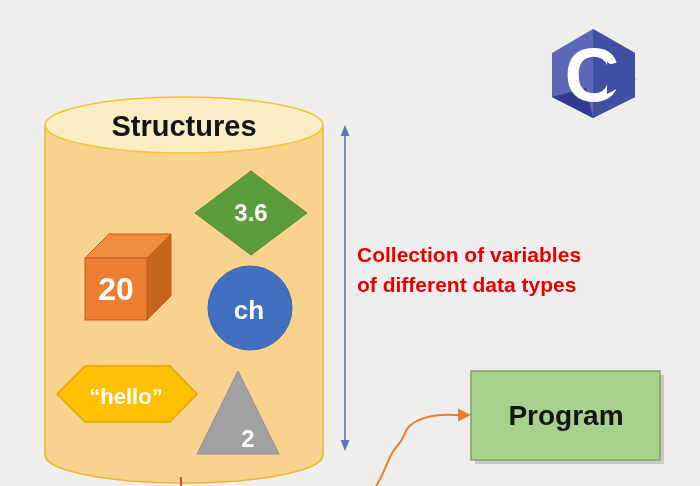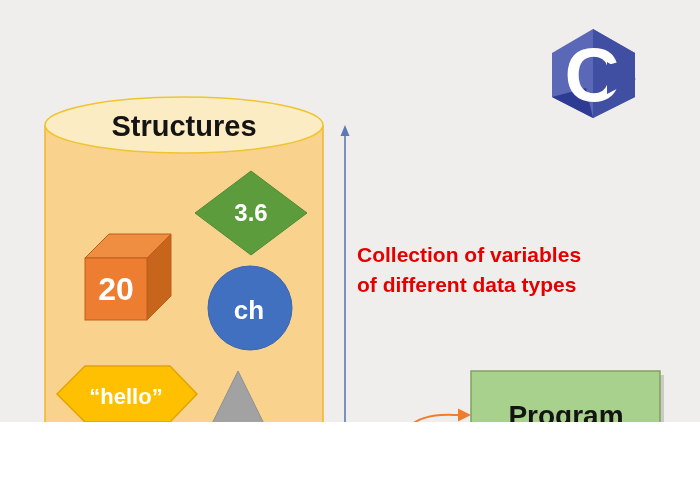--- a/index.html
+++ b/index.html
@@ -1,17 +1,17 @@
 <!DOCTYPE html>
 <html><head>
 <meta charset="utf-8">
 <style>
   html,body{margin:0;padding:0;}
   body{font-family:"Liberation Sans",sans-serif;}
-  .stage{position:relative;width:700px;height:422px;background:#fdba74;overflow:hidden;}
+  .stage{position:relative;width:700px;height:486px;background:#fdba74;overflow:hidden;}
   svg{display:block;}
   text{font-family:"Liberation Sans",sans-serif;font-weight:bold;}
   .shape-label{fill:#ffffff;}
   .title-label{fill:#141414;}
 </style>
 </head>
 <body>
 
 <div class="stage">
 <svg width="700" height="486" viewBox="0 0 700 486">

